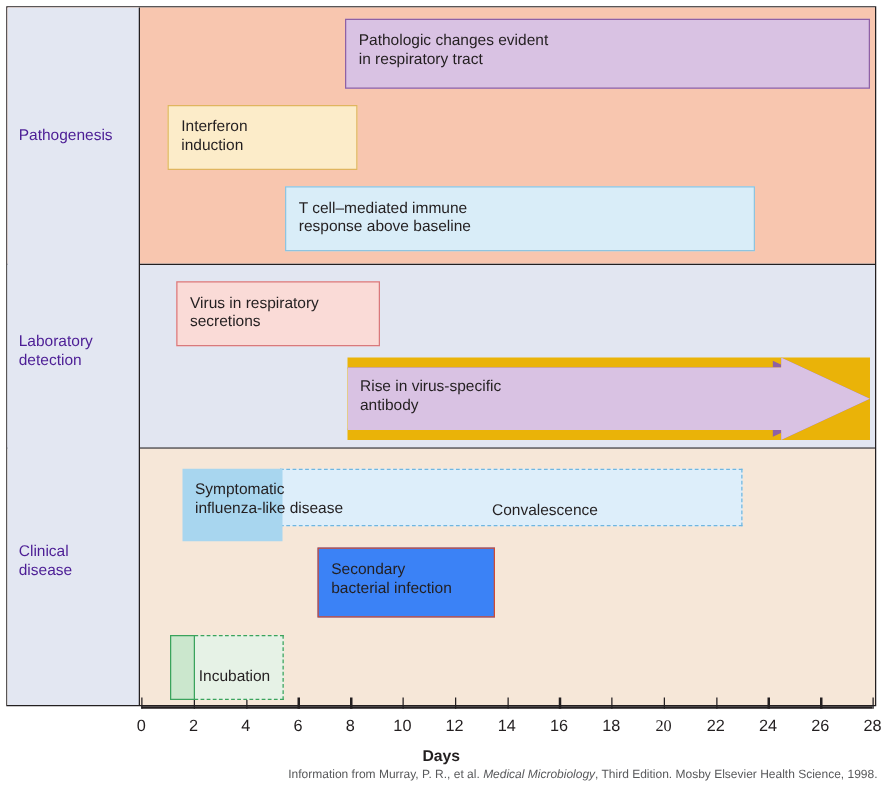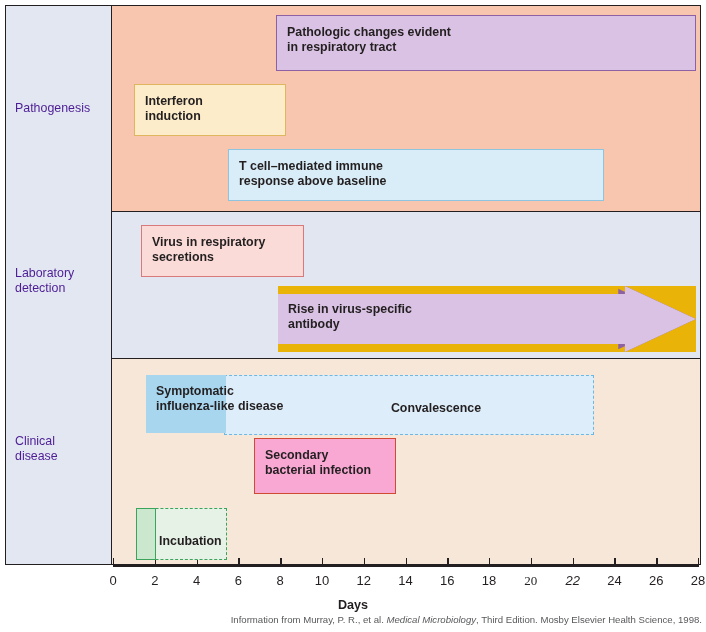--- a/index.html
+++ b/index.html
@@ -43,21 +43,21 @@
   #side-laboratory{top:260px;}
   #side-clinical{top:428px;}
 
   
   .box{
     position:absolute;box-sizing:border-box;
     font-size:12.4px;line-height:15px;color:#231f20;
     padding:9px 0 0 10px;
     z-index:3;
   }
-  .box .lbl{display:block;white-space:pre-line;font-weight:bold;}
+  .box .lbl{display:block;white-space:pre-line;}
 
   
   #box-pathologic{left:270px;top:9px;width:420px;height:56px;
       background:#d9c2e3;border:1px solid #8e61a5;}
   #box-interferon{left:128px;top:78px;width:152px;height:52px;
       background:#fcecc9;border:1px solid #e0b55f;}
   #box-tcell{left:222px;top:143px;width:376px;height:52px;
       background:#d9edf8;border:1px solid #8ec4df;}
 
   
@@ -83,38 +83,38 @@
       0 12%, 83% 12%, 83% 0, 100% 50%, 83% 100%, 83% 88%, 0 88%, 0 86%,
       81.4% 86%, 81.4% 96%, 97% 50%, 81.4% 4%, 81.4% 14%, 0 14%);
   }
   #box-antibody .lbl{
     position:relative;z-index:2;
     padding:16px 0 0 10px;
   }
 
   
   #box-convalescence{
-    left:218px;top:369px;width:370px;height:60px;
+    left:218px;top:369px;width:370px;height:46px;
     background:#ddeefa;border:1.6px dashed #6fb6e0;
   }
   #box-convalescence .lbl{
     text-align:center;padding-top:16px;padding-left:0;
     margin-left:116px;width:170px;
   }
   #box-symptomatic{
     left:140px;top:369px;width:80px;height:58px;
     background:#a8d6ef;border:none;padding:0;
     z-index:4;
   }
   #box-symptomatic .lbl{
     position:absolute;left:10px;top:9px;width:260px;
     white-space:pre-line;
   }
   #box-secondary{left:248px;top:432px;width:142px;height:56px;
-      background:#f9a8d4;border:1.4px solid #cf4b32;}
+      background:#3b82f6;border:1.4px solid #cf4b32;}
   #box-incubation-dash{
     left:130px;top:502px;width:91px;height:52px;
     background:#e6f2e6;border:1.6px dashed #3aa35c;
   }
   #box-incubation-dash .lbl{padding:16px 0 0 12px;}
   #box-incubation-solid{
     left:130px;top:502px;width:20px;height:52px;
     background:#cbe7cd;border:1.4px solid #3aa35c;
     padding:0;z-index:5;
   }
@@ -223,21 +223,21 @@
         <div class="tick-label" style="left: 363.714px;">12</div>
         <div class="tick" style="left: 405.5px;"></div>
         <div class="tick-label" style="left: 405.5px;">14</div>
         <div class="tick" style="left: 447.286px;"></div>
         <div class="tick-label" style="left: 447.286px;">16</div>
         <div class="tick" style="left: 489.071px;"></div>
         <div class="tick-label" style="left: 489.071px;">18</div>
         <div class="tick" style="left: 530.857px;"></div>
         <div class="tick-label" style="left: 530.857px; font-family: Liberation Serif, serif;">20</div>
         <div class="tick" style="left: 572.643px;"></div>
-        <div class="tick-label" style="left: 572.643px; font-style: italic;">22</div>
+        <div class="tick-label" style="left: 572.643px;">22</div>
         <div class="tick" style="left: 614.429px;"></div>
         <div class="tick-label" style="left: 614.429px;">24</div>
         <div class="tick" style="left: 656.214px;"></div>
         <div class="tick-label" style="left: 656.214px;">26</div>
         <div class="tick" style="left: 698px;"></div>
         <div class="tick-label" style="left: 698px;">28</div>
       </div>
     <div id="axis-title">Days</div>
   </div>
 

